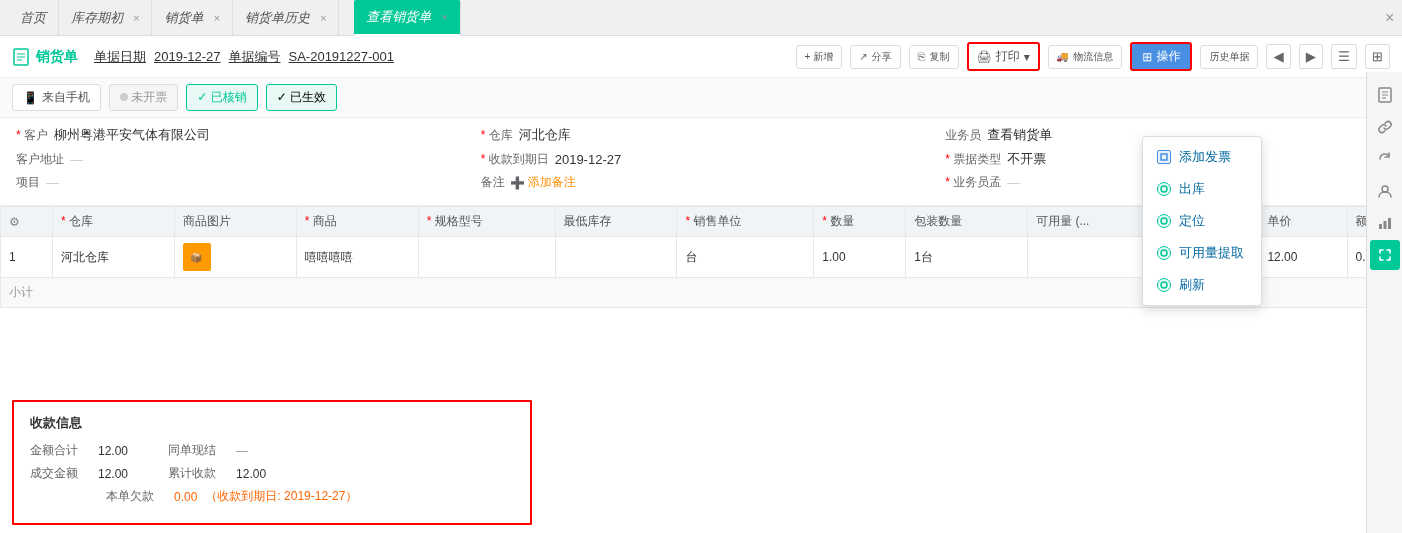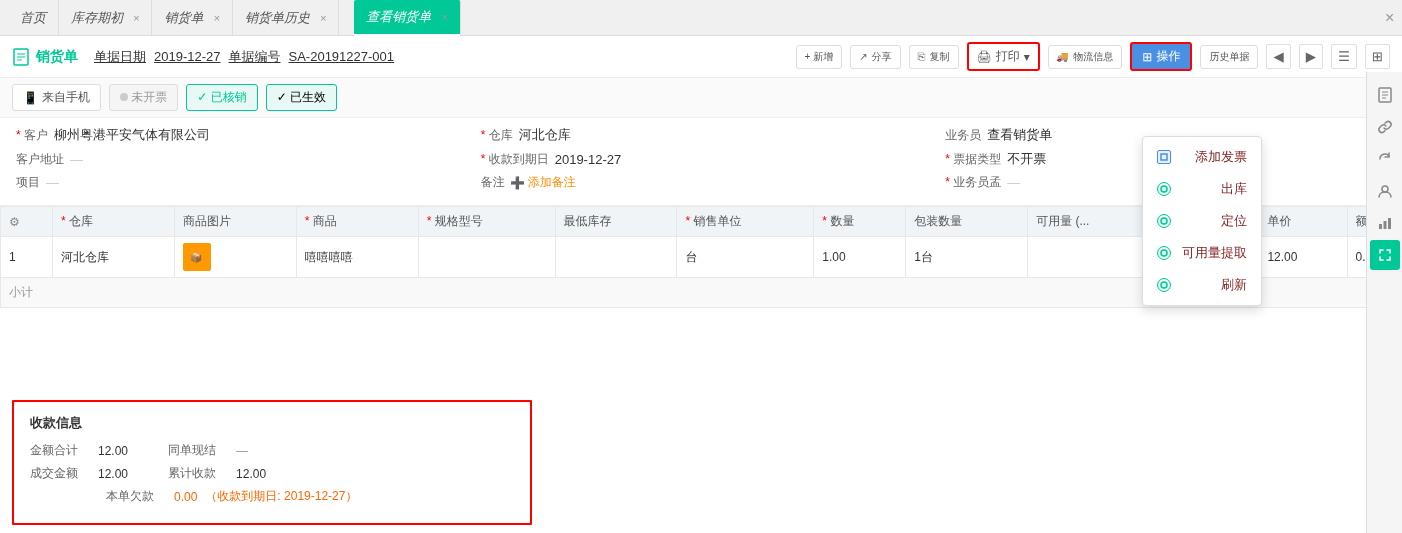--- a/index.html
+++ b/index.html
@@ -89,21 +89,21 @@
     .info-value.gray { color: #999; }
 
     
     .dropdown-menu {
       position: absolute; right: 140px; top: 100px; background: #fff;
       border: 1px solid #ddd; border-radius: 4px; box-shadow: 0 4px 12px rgba(0,0,0,0.15);
       z-index: 1000; width: 120px; padding: 4px 0;
     }
     .dropdown-item {
       display: flex; align-items: center; gap: 8px; padding: 7px 14px;
-      cursor: pointer; font-size: 13px; color: #7f1d1d; justify-content: space-between;
+      cursor: pointer; font-size: 13px; color: #0369a1;
     }
     .dropdown-item .square-icon {
       width: 14px; height: 14px; border: 1px solid #4a90e2; border-radius: 2px;
       display: inline-flex; align-items: center; justify-content: center; background: #e8f0fb;
     }
     .dropdown-item .circle-icon {
       width: 14px; height: 14px; border: 1px solid #00c896; border-radius: 50%;
       display: inline-flex; align-items: center; justify-content: center; background: #e8f8f4;
     }
 

